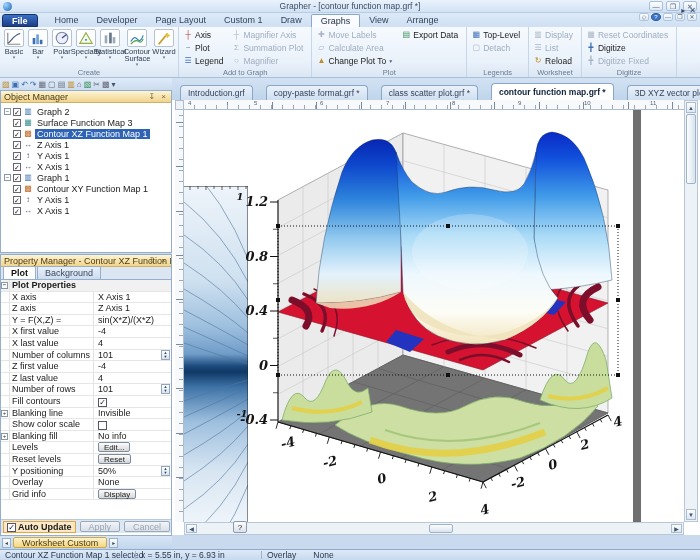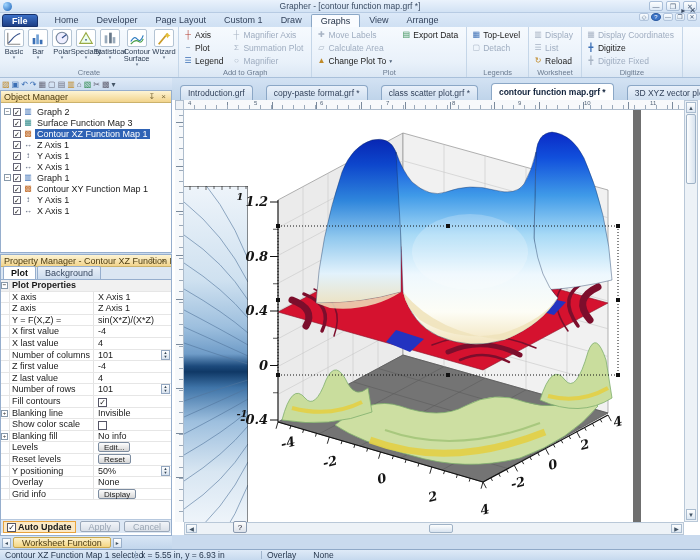--- a/index.html
+++ b/index.html
@@ -31,21 +31,21 @@
     color:#1d2c42;}
 
   
   .ribbon{position:absolute;left:0;top:27px;width:700px;height:51px;
     background:linear-gradient(#f6fafe,#e9f1fa 70%,#dbe7f4);border-bottom:1px solid #a9c0da;display:flex;}
   .rgroup{position:relative;height:100%;border-right:1px solid #c5d6e8;padding:1px 2px 9px 2px;}
   .rglabel{position:absolute;left:0;right:0;bottom:0px;text-align:center;font-size:7.5px;color:#6b7b90;}
   .bigbtns{display:flex;height:100%;}
   .bigbtn{width:24px;display:flex;flex-direction:column;align-items:center;padding-top:1px;}
   .bigbtn .bicon{width:20px;height:18px;background:#fff;border:1px solid #b4c4d4;border-radius:2px;}
-  .bigbtn .blabel{font-size:7.5px;color:#2c3c52;text-align:left;line-height:7px;margin-top:1px;white-space:pre-line;}
+  .bigbtn .blabel{font-size:7.5px;color:#2c3c52;text-align:right;line-height:7px;margin-top:1px;white-space:pre-line;}
   .bigbtn .barrow{font-size:5px;color:#6b7b90;line-height:4px;}
   .cols{display:flex;height:100%;}
   .col{display:flex;flex-direction:column;margin-right:4px;}
   .sbtn{display:flex;align-items:center;height:13px;white-space:nowrap;padding:0 2px;}
   .sbtn .sicon{width:10px;font-size:8px;line-height:9px;text-align:center;margin-right:2px;}
   .sbtn .slabel{font-size:8.5px;color:#222;}
   .sbtn.dis .slabel{color:#9fadc0;}
   .sbtn .sarrow{font-size:5px;color:#55677e;margin-left:2px;}
 
   
@@ -335,21 +335,21 @@
           </div>
         </div>
       </div>
       <div class="rglabel">Worksheet</div>
     </div>
     <div class="rgroup">
       <div class="cols">
         <div class="col">
           <div class="sbtn dis">
             <span class="sicon" style="color: rgb(168, 180, 196);">▦</span>
-            <span class="slabel">Display Coordinates</span>
+            <span class="slabel">Reset Coordinates</span>
           </div>
           <div class="sbtn">
             <span class="sicon" style="color: rgb(59, 111, 181);">╋</span>
             <span class="slabel">Digitize</span>
           </div>
           <div class="sbtn dis">
             <span class="sicon" style="color: rgb(168, 180, 196);">╋</span>
             <span class="slabel">Digitize Fixed</span>
           </div>
         </div>
@@ -559,21 +559,21 @@
       <span class="pchk" id="auchk">✓</span>
       <b>Auto Update</b>
     </span>
     <span class="fbtn">Apply</span>
     <span class="fbtn">Cancel</span>
   </div>
 </div>
 
 <div class="wsbar">
   <span class="wsarrow">◂</span>
-  <span class="wspill">Worksheet Function</span>
+  <span class="wspill">Worksheet Custom</span>
   <span class="wsarrow">▸</span>
 </div>
 
 <div class="doctabs" id="doctabs">
     <div class="dtab">Introduction.grf</div>
     <div class="dtab">copy-paste format.grf *</div>
     <div class="dtab">class scatter plot.grf *</div>
     <div class="dtab active">contour function map.grf *</div>
     <div class="dtab">3D XYZ vector plot.grf</div>
     <div class="dtab">Q-Q plot.grf</div>

